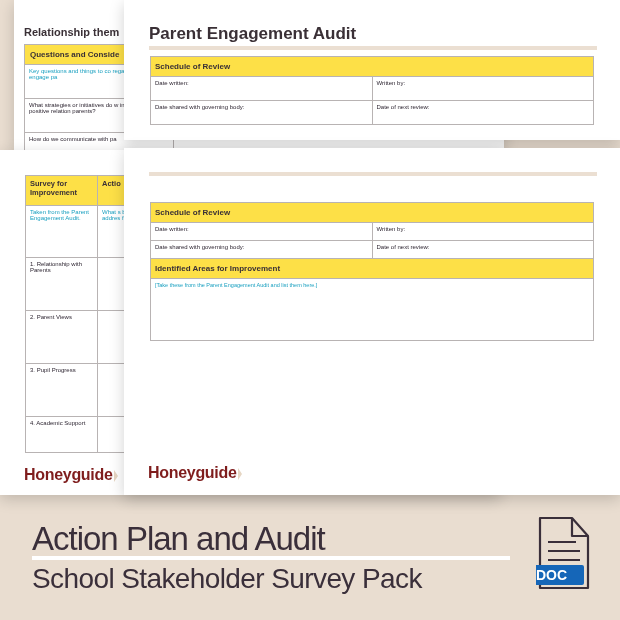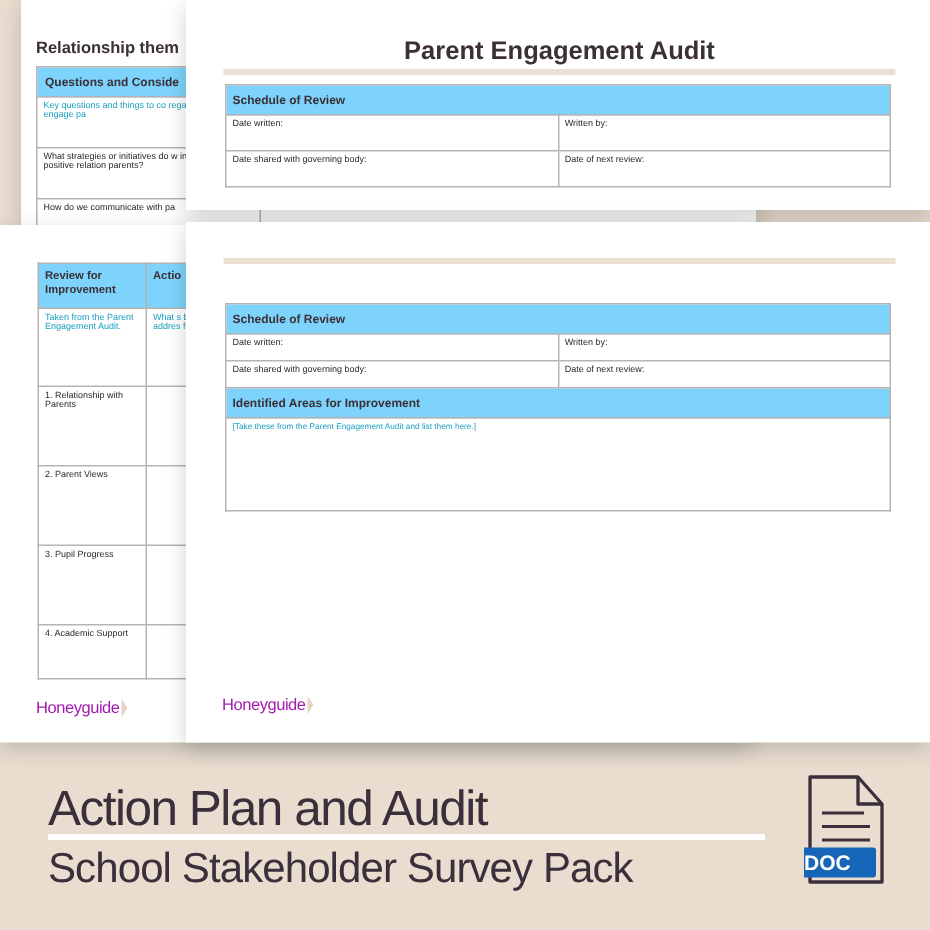--- a/index.html
+++ b/index.html
@@ -1,24 +1,24 @@
 <!DOCTYPE html>
 <html><head>
 <meta charset="utf-8">
 <style>
   * { box-sizing: border-box; margin: 0; padding: 0; }
   body { width: 620px; height: 620px; overflow: hidden; background: #e9ddd0; font-family: "Liberation Sans", sans-serif; color: #2e2632; position: relative; }
   .page { position: absolute; background: #fff; box-shadow: 0 4px 14px rgba(0,0,0,0.18); overflow: hidden; }
   .tbl { border: 1px solid #b8b3b3; border-collapse: collapse; width: 100%; }
   .tbl td, .tbl th { border: 1px solid #b8b3b3; font-size: 6px; padding: 3px 4px; vertical-align: top; text-align: left; font-weight: normal; }
-  .hd { background: #7dd3fc; font-weight: bold !important; font-size: 8px !important; color: #3a3036; }
+  .hd { background: #fde047; font-weight: bold !important; font-size: 8px !important; color: #3a3036; }
   .teal { color: #1aa0c0; font-weight: bold; }
-  .title { font-weight: bold; font-size: 17px; color: #3a3036; text-align: center; }
+  .title { font-weight: bold; font-size: 17px; color: #3a3036; }
   .rule { height: 4px; background: #ebdfd2; margin-top: 2px; }
-  .logo { font-weight: normal; font-size: 11px; color: #a21caf; letter-spacing: -0.3px; position: absolute; }
+  .logo { font-weight: bold; font-size: 16px; color: #7f1d1d; letter-spacing: -0.3px; position: absolute; }
   .logo .tip { display:inline-block; width:0; height:0; border-top:6px solid transparent; border-bottom:6px solid transparent; border-left:4px solid #e6d6c3; vertical-align: middle; margin-left:1px; }
 
   
   #p1 { left: 14px; top: 0; width: 490px; height: 150px; }
   
   #p2 { left: 0; top: 150px; width: 500px; height: 345px; }
   
   #p3 { left: 124px; top: 0; width: 496px; height: 140px; }
   
   #p4 { left: 124px; top: 148px; width: 496px; height: 347px; }
@@ -48,21 +48,21 @@
           <td style="height:20px;">How do we communicate with pa</td>
         </tr>
   </tbody>
     </table>
 </div>
 
 <div class="page" id="p2">
   <table class="tbl" style="position:absolute;left:25px;top:25px;width:140px;">
     <tbody>
         <tr>
-      <th class="hd" style="width:72px;height:30px;font-size:7.5px !important;">Review for Improvement</th>
+      <th class="hd" style="width:72px;height:30px;font-size:7.5px !important;">Survey for Improvement</th>
       <th class="hd" style="font-size:7.5px !important;">Actio</th>
     </tr>
     <tr>
       <td class="teal" style="height:52px;">Taken from the Parent Engagement Audit.</td>
       <td class="teal">What s be take addres for imp</td>
     </tr>
     <tr>
           <td style="height:53px;">1.  Relationship with Parents</td>
           <td></td>
         </tr>

